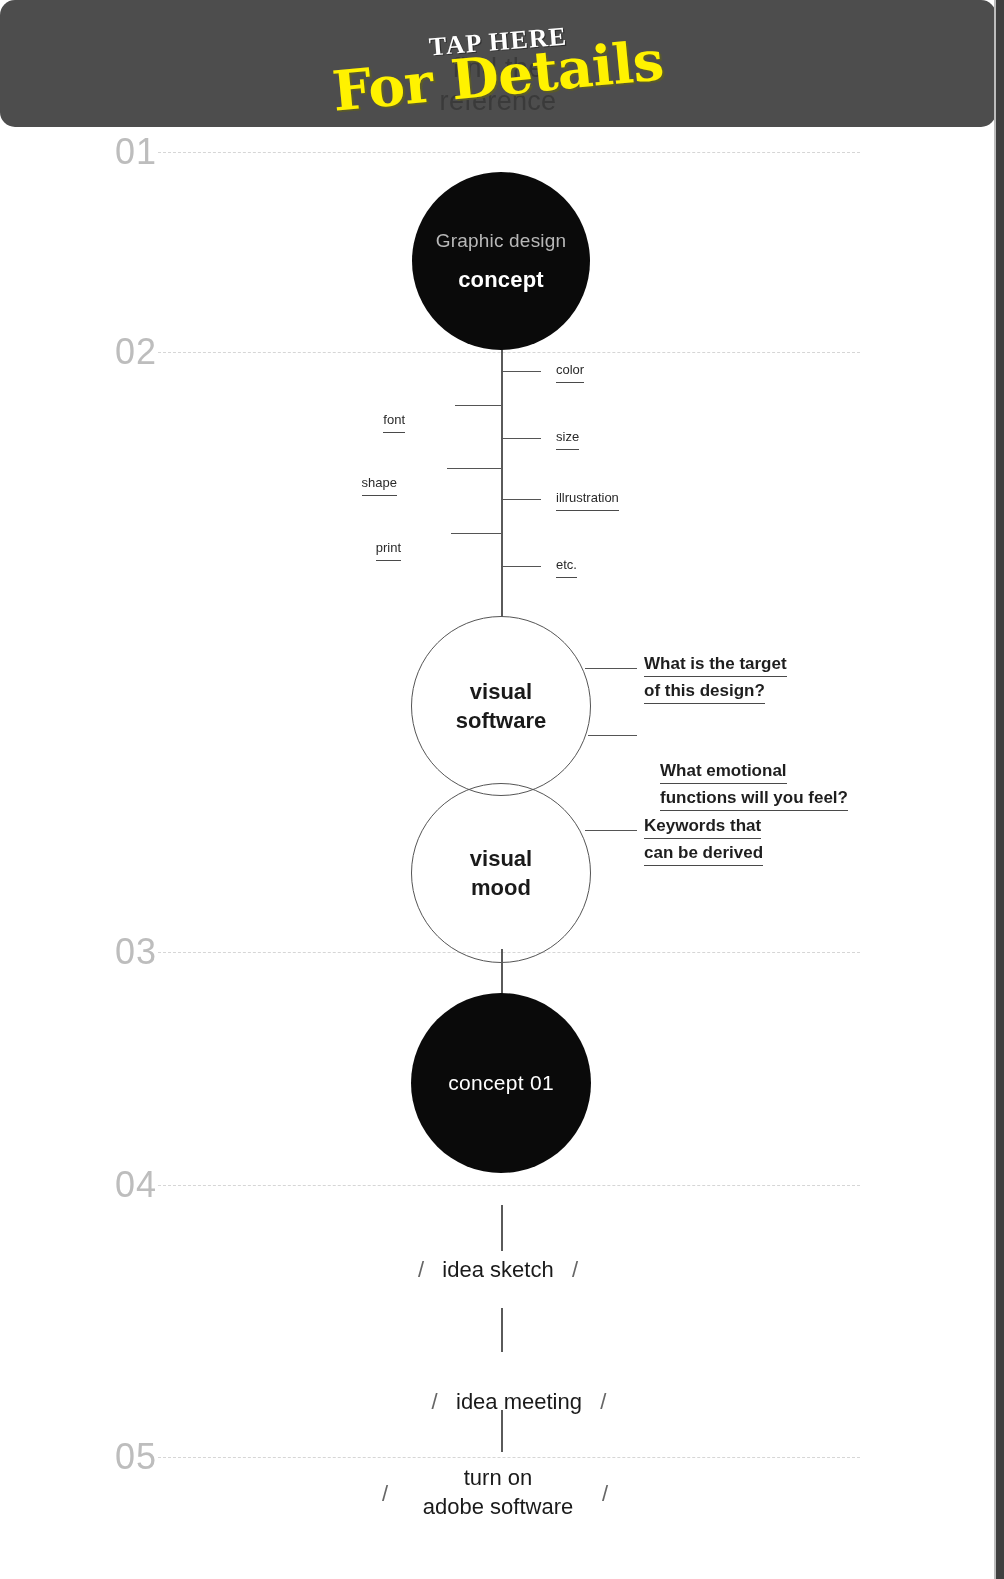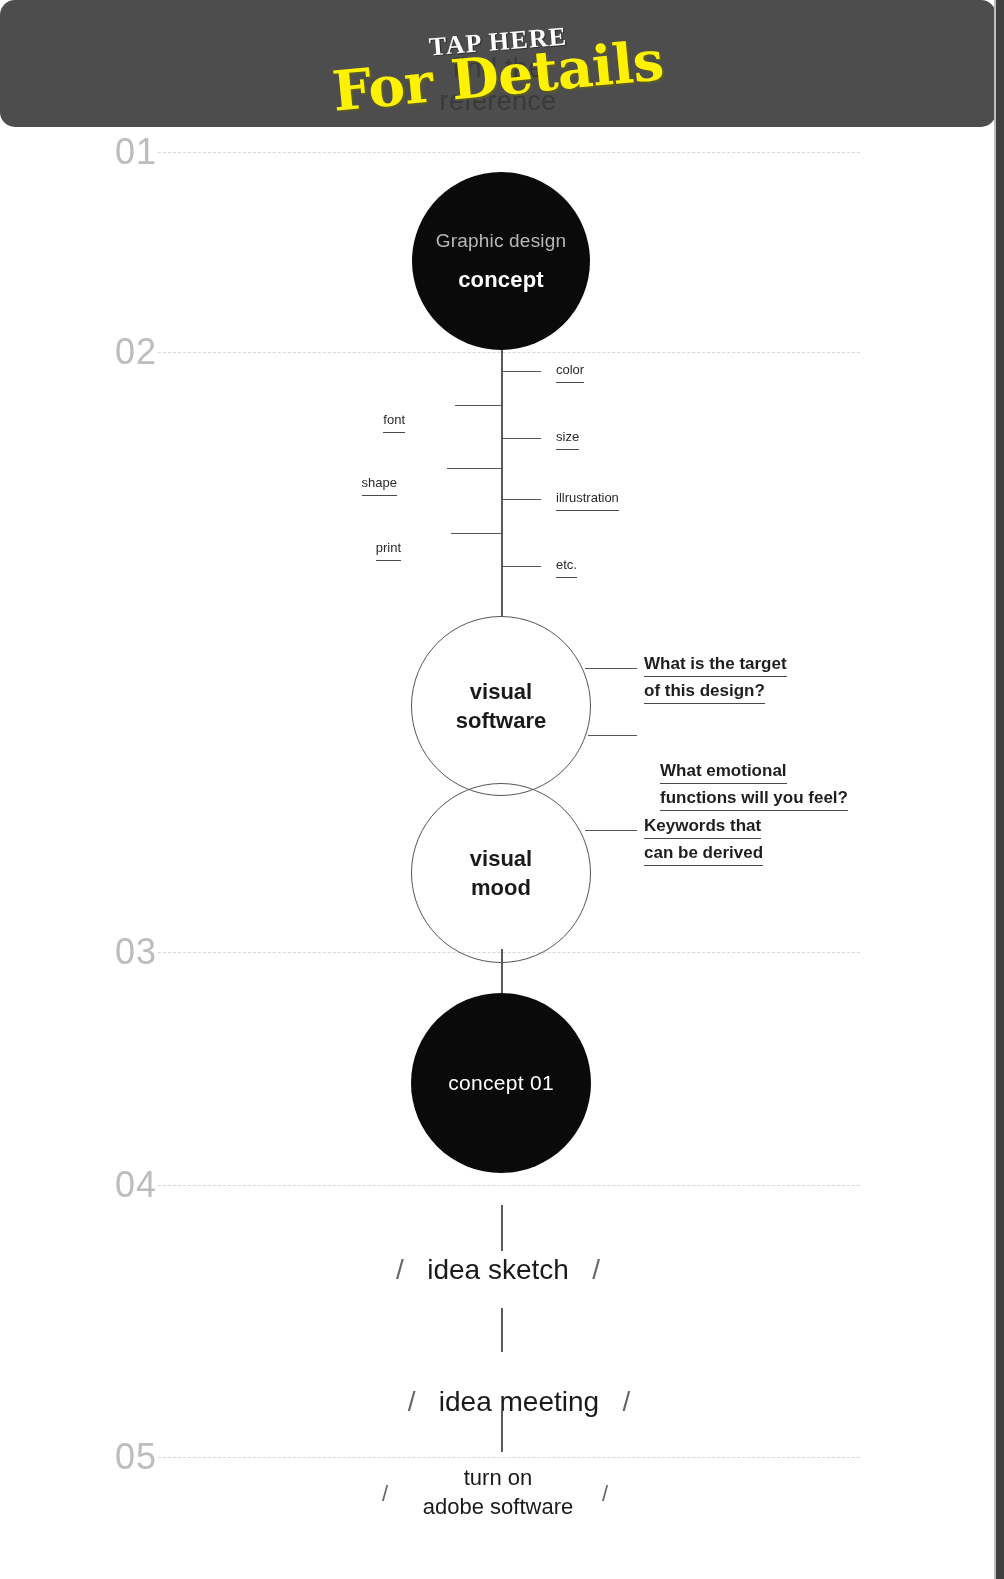--- a/index.html
+++ b/index.html
@@ -129,21 +129,21 @@
   .qa{
     position:absolute;
     font-size:17px; line-height:23px; font-weight:500;
     color:#1e1e1e; white-space:nowrap;
   }
   .qa b{ display:block; font-weight:700; border-bottom:1.2px solid #4a4a4a; width:max-content; padding-bottom:1px; margin-bottom:2px; }
 
   
   .step{
     position:absolute; width:996px; left:0; text-align:center;
-    font-size:28px; line-height:30px; font-weight:400; color:#1a1a1a;
+    font-size:22px; line-height:30px; font-weight:400; color:#1a1a1a;
   }
   .step .slash{ color:#666; font-weight:400; }
   .step .sl-left{ position:absolute; }
   .step .sl-right{ position:absolute; }
   .step-2line{ font-size:22px; line-height:29px; }
 </style>
 </head>
 <body>
 
 <div id="header-banner">

